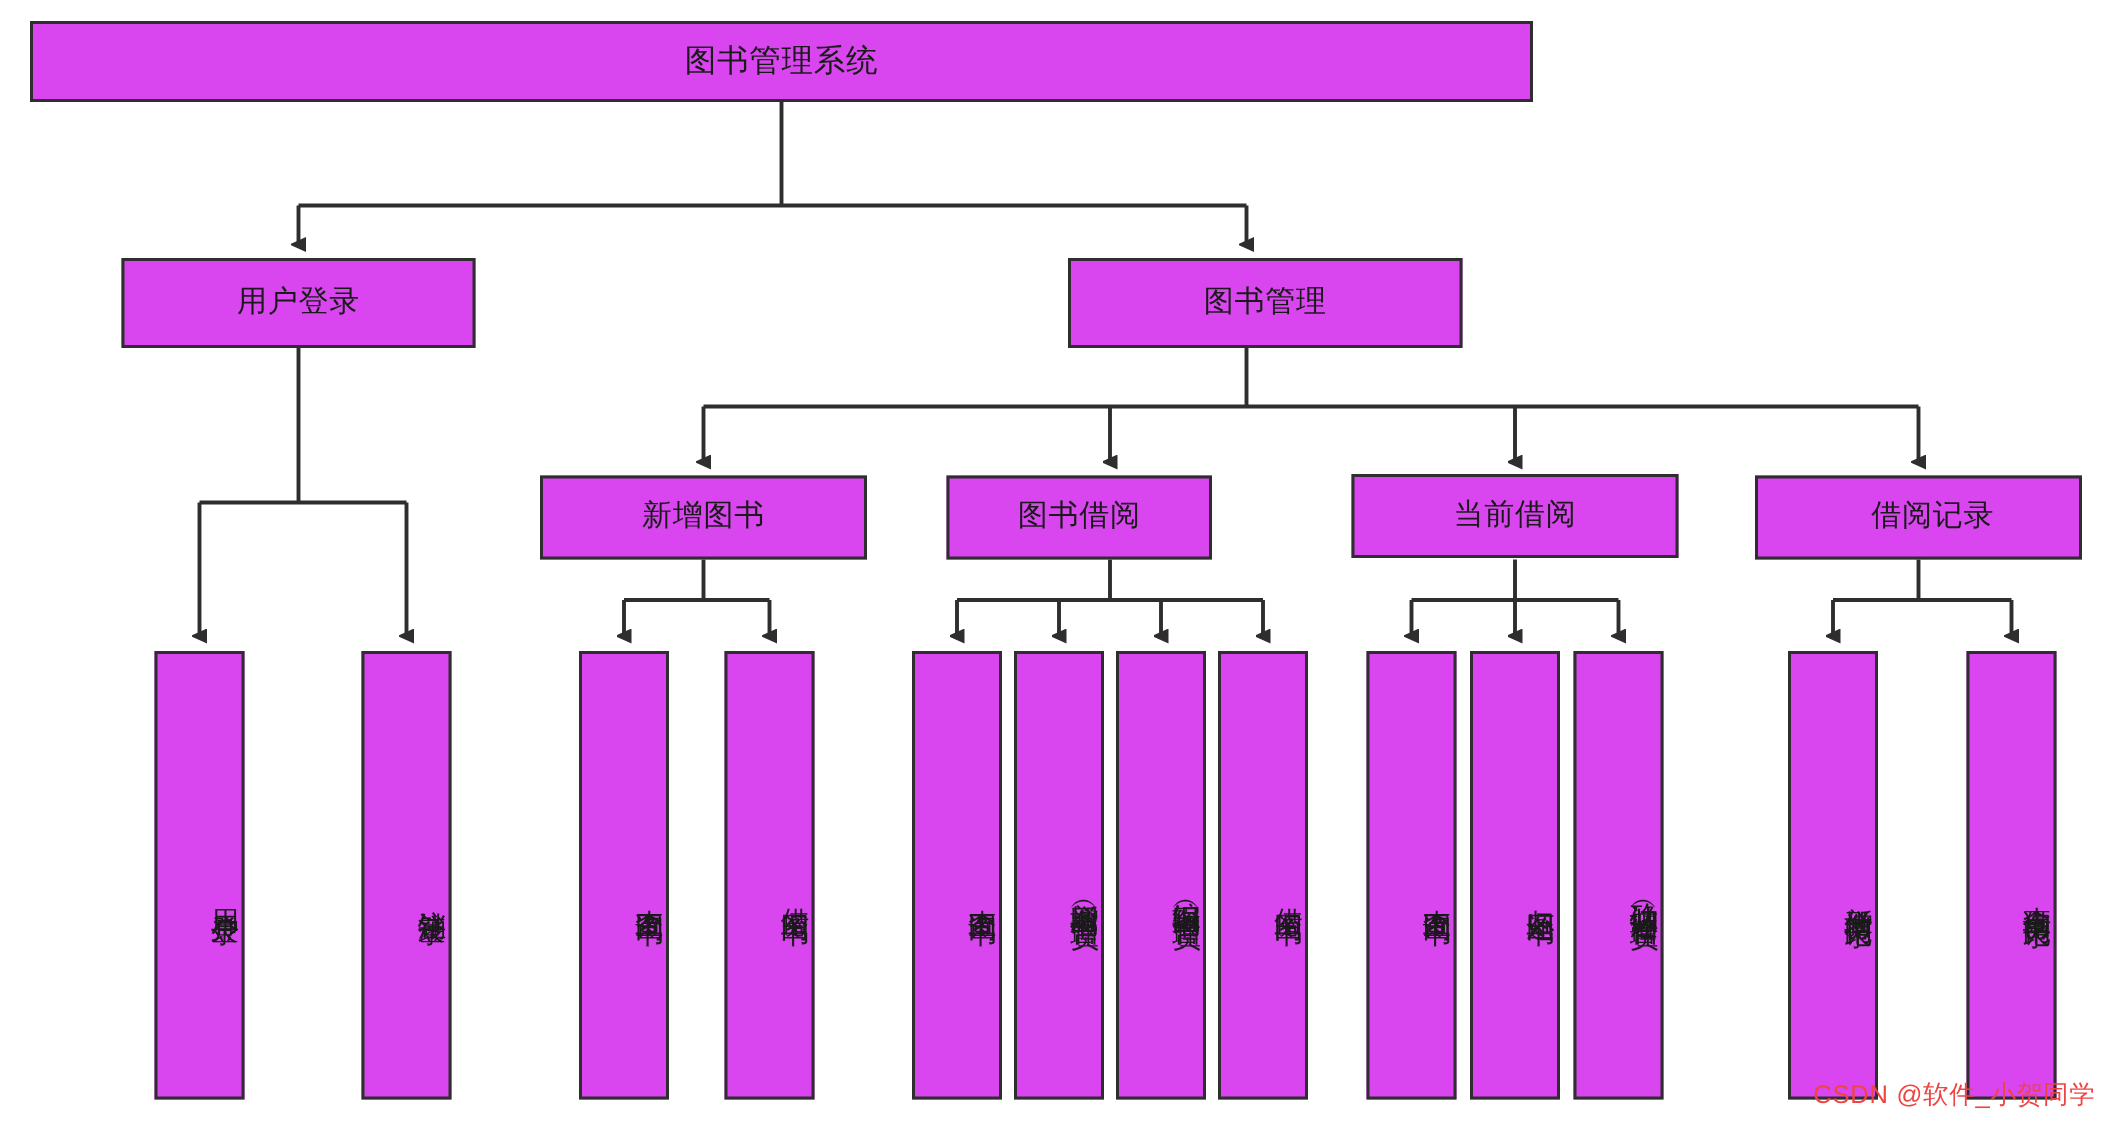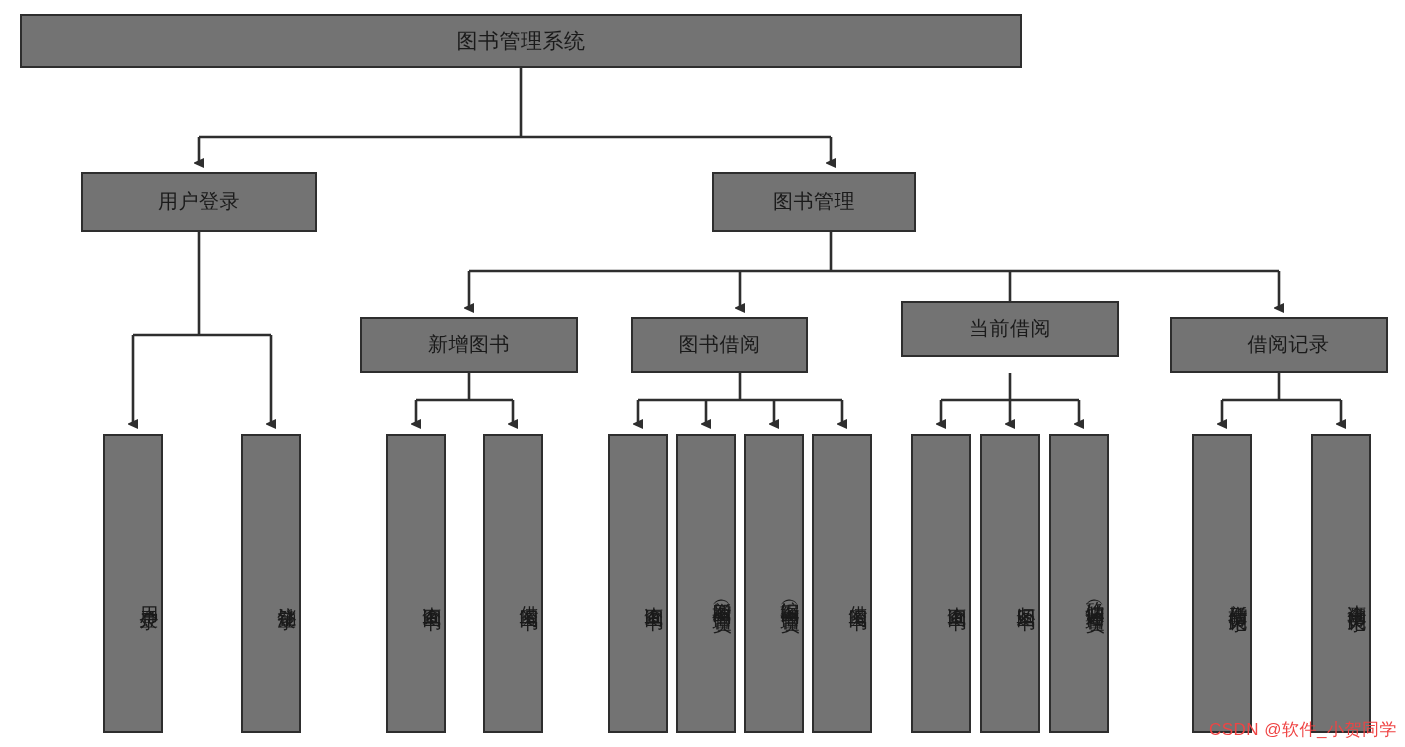--- a/index.html
+++ b/index.html
@@ -14,21 +14,21 @@
     position: relative;
     width: 1405px;
     height: 747px;
     background: #ffffff;
     overflow: hidden;
   }
   .node {
     position: absolute;
     box-sizing: border-box;
     border: 2px solid #2e2e2e;
-    background: #737373;
+    background: #d946ef;
     display: flex;
     align-items: center;
     justify-content: center;
     color: #1a1a1a;
   }
   .node .label {
     display: block;
     text-align: center;
     line-height: 1.18;
     letter-spacing: 0.5px;
@@ -123,31 +123,31 @@
     </g>
   </svg>
 
   <div class="node node-root" style="left:20px; top:14px; width:1002px; height:54px;">
     <span class="label">图书管理系统</span>
   </div>
 
   <div class="node node-l2" style="left:81px; top:172px; width:236px; height:60px;">
     <span class="label">用户登录</span>
   </div>
-  <div class="node node-l2" style="left:712px; top:172px; width:204px; height:60px;">
+  <div class="node node-l2" style="left:712px; top:172px; width:263px; height:60px;">
     <span class="label">图书管理</span>
   </div>
 
   <div class="node node-l3" style="left:360px; top:317px; width:218px; height:56px;">
     <span class="label">新增图书</span>
   </div>
   <div class="node node-l3" style="left:631px; top:317px; width:177px; height:56px;">
     <span class="label">图书借阅</span>
   </div>
-  <div class="node node-l3" style="left:901px; top:301px; width:218px; height:56px;">
+  <div class="node node-l3" style="left:901px; top:316px; width:218px; height:56px;">
     <span class="label">当前借阅</span>
   </div>
   <div class="node node-l3" style="left:1170px; top:317px; width:218px; height:56px;padding-left:19px;">
     <span class="label">借阅记录</span>
   </div>
 
   <div class="node node-leaf" style="left:103px; top:434px; width:60px; height:299px;">
     <span class="label">用户登录</span>
   </div>
   <div class="node node-leaf" style="left:241px; top:434px; width:60px; height:299px;">

